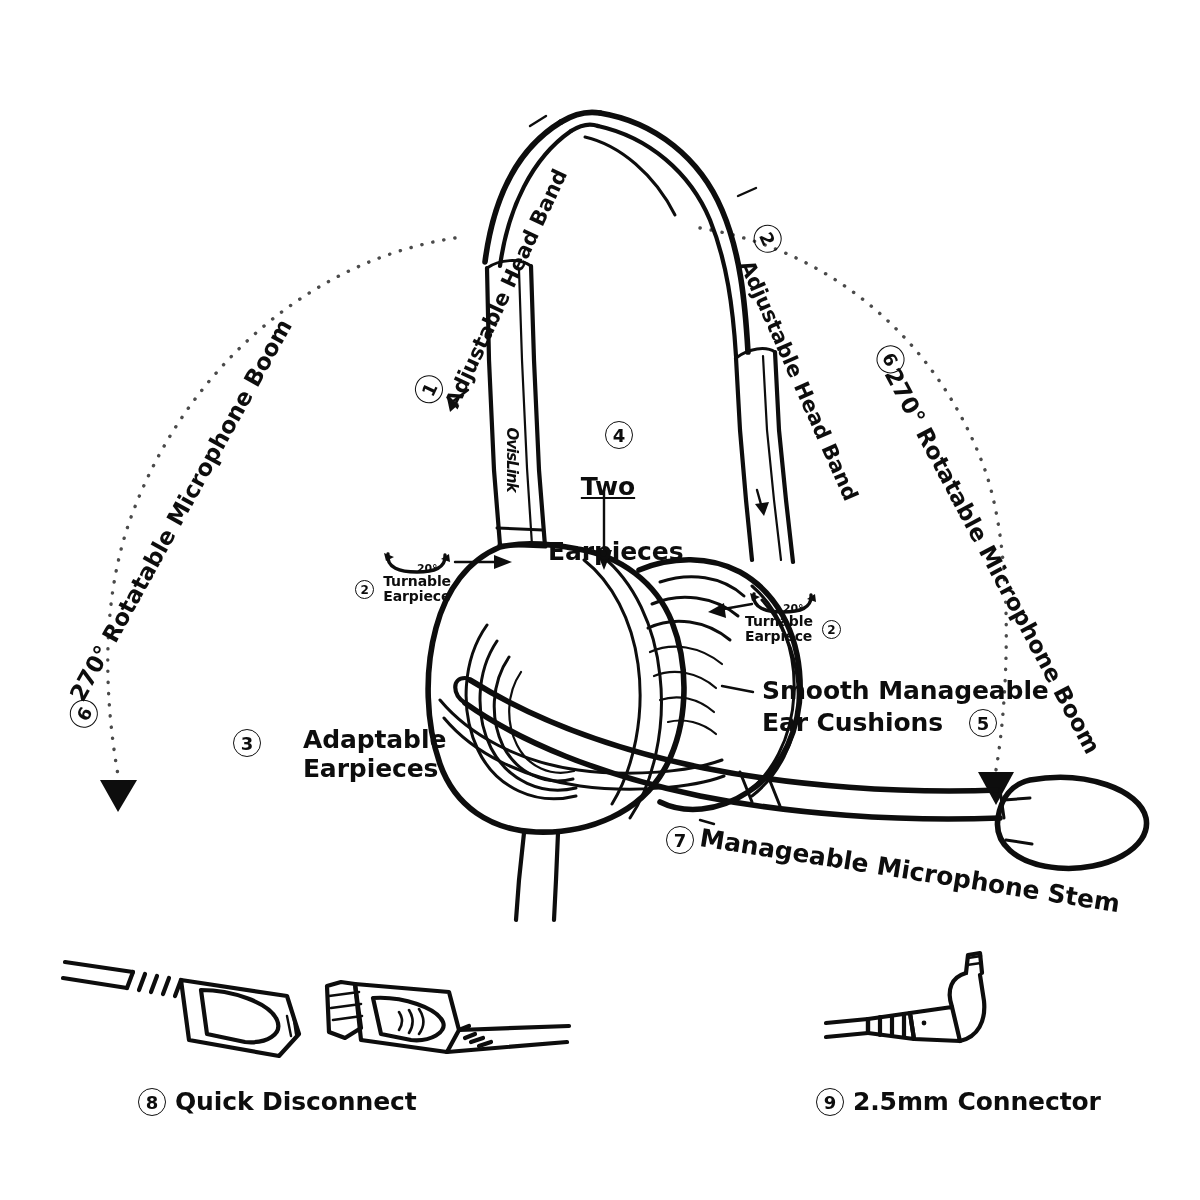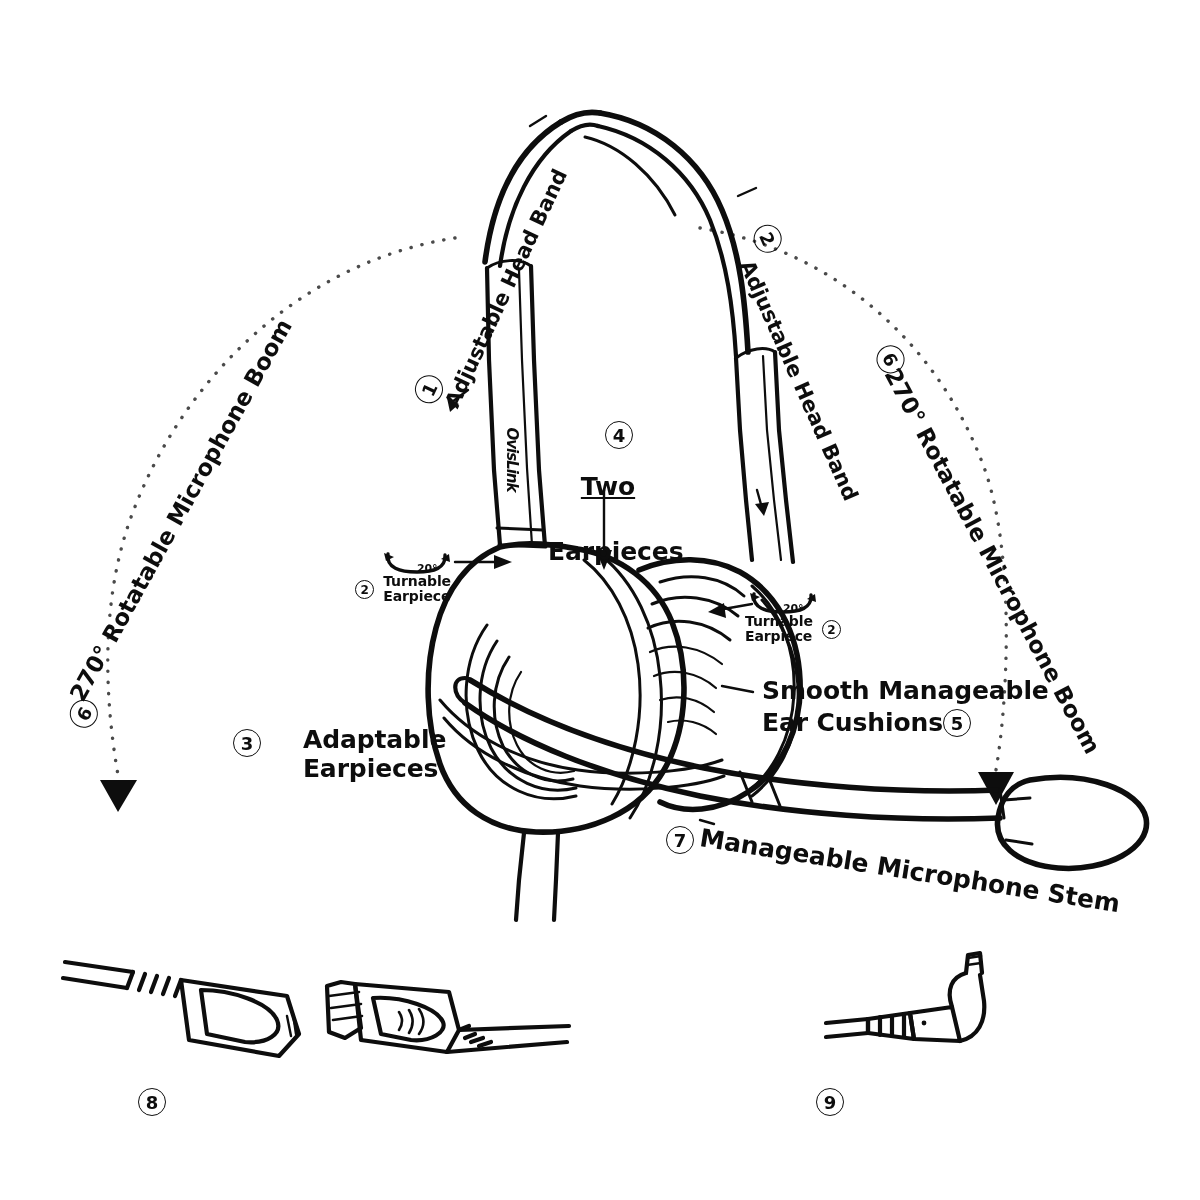--- a/index.html
+++ b/index.html
@@ -252,21 +252,21 @@
   <div class="row" style="position:absolute; left:745px; top:614px;">
     <div style="display:flex; flex-direction:column;">
       <span class="lbl tiny" style="position:static;">Turnable</span>
       <span class="lbl tiny" style="position:static;">Earpiece</span>
     </div>
     <span class="lbl num small" style="position:static;">2</span>
   </div>
 
   <div style="position:absolute; left:762px; top:677px;">
     <div class="lbl big" style="position:static;">Smooth Manageable</div>
-    <div style="display:flex; align-items:center; gap:0; margin-top:3px;">
+    <div style="display:flex; align-items:center; gap:26px; margin-top:3px;">
       <span class="lbl big" style="position:static;">Ear Cushions</span>
       <span class="lbl num stand" style="position:static;">5</span>
     </div>
   </div>
 
   <div class="row" style="position:absolute; left:233px; top:726px; align-items:flex-start; gap:18px;">
     <span class="lbl num stand" style="position:static; margin-top:3px;">3</span>
     <div style="display:flex; flex-direction:column;margin-left:24px;">
       <span class="lbl big" style="position:static;">Adaptable</span>
       <span class="lbl big" style="position:static;">Earpieces</span>
@@ -354,23 +354,25 @@
       <path d="M 146,28 L 148,10 L 160,8 L 162,28"></path>
       <path d="M 147,20 L 161,18" stroke-width="2.6"></path>
       <path d="M 148,13 L 161,11" stroke-width="2.6"></path>
 
       <circle cx="104" cy="78" r="2.4" fill="#0d0d0d" stroke="none"></circle>
     </g>
   </svg>
 
   <div class="row" style="position:absolute; left:138px; top:1088px;">
     <span class="lbl num stand" style="position:static;">8</span>
+    <span class="lbl big" style="position:static;">Quick Disconnect</span>
   </div>
 
   <div class="row" style="position:absolute; left:816px; top:1088px;">
     <span class="lbl num stand" style="position:static;">9</span>
+    <span class="lbl big" style="position:static;">2.5mm Connector</span>
   </div>
 
   <div class="rot-wrap" style="left:512px; top:418px; transform:rotate(90deg);">
     <span class="lbl" style="position:static; font-size:15px; letter-spacing:-1px; font-style:italic;">OvisLink</span>
   </div>
 
 </div>
 
 </body></html>

